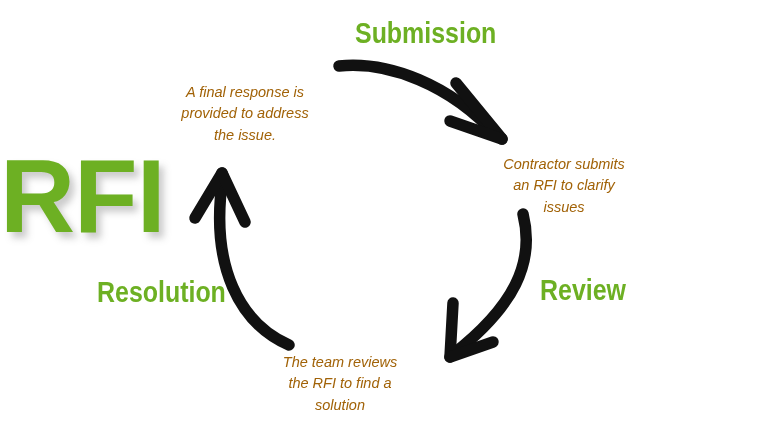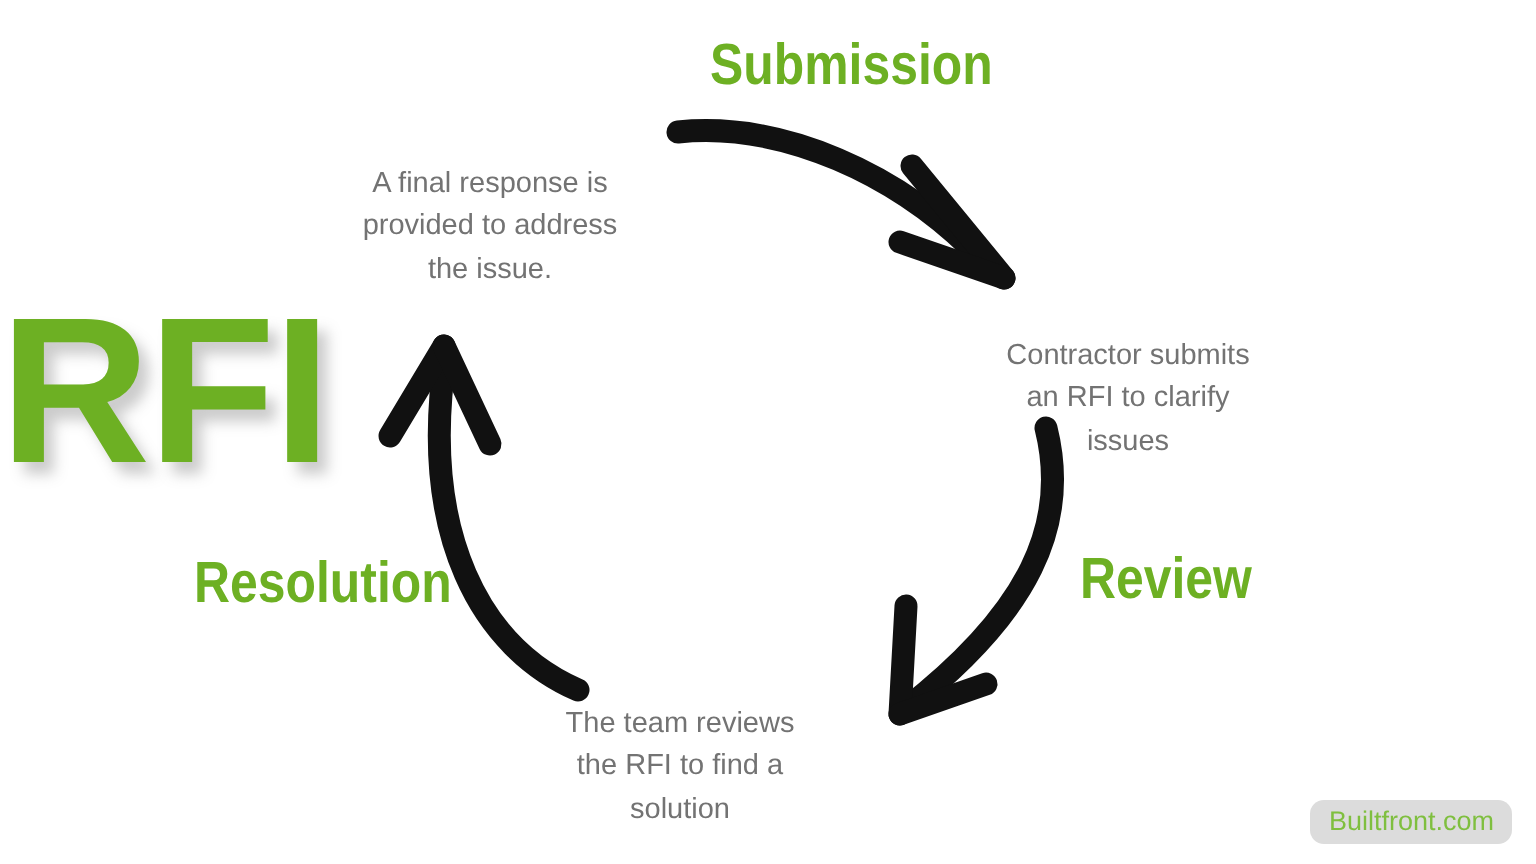--- a/index.html
+++ b/index.html
@@ -58,30 +58,31 @@
     font-weight: bold;
     font-size: 104px;
     line-height: 1;
     letter-spacing: -1px;
     text-shadow: 5px 6px 7px rgba(140,140,140,0.45);
   }
 
   
   .body-text {
     position: absolute;
-    color: #737373;
+    color: #a16207;
     font-family: "Liberation Sans", sans-serif;
     font-size: 14.5px;
     line-height: 1.48;
     text-align: center;
     white-space: pre-line;
+    font-style: italic;
   }
   #text-submission {
     left: 478px;
-    top: 168px;
+    top: 154px;
     width: 172px;
   }
   #text-review {
     left: 252px;
     top: 352px;
     width: 176px;
   }
   #text-resolution {
     left: 159px;
     top: 82px;
@@ -151,15 +152,14 @@
 issues</div>
 
   <div class="body-text" id="text-review">The team reviews
 the RFI to find a
 solution</div>
 
   <div class="body-text" id="text-resolution">A final response is
 provided to address
 the issue.</div>
 
-  <div id="watermark">Builtfront.com</div>
 
 </div>
 
 </body></html>

